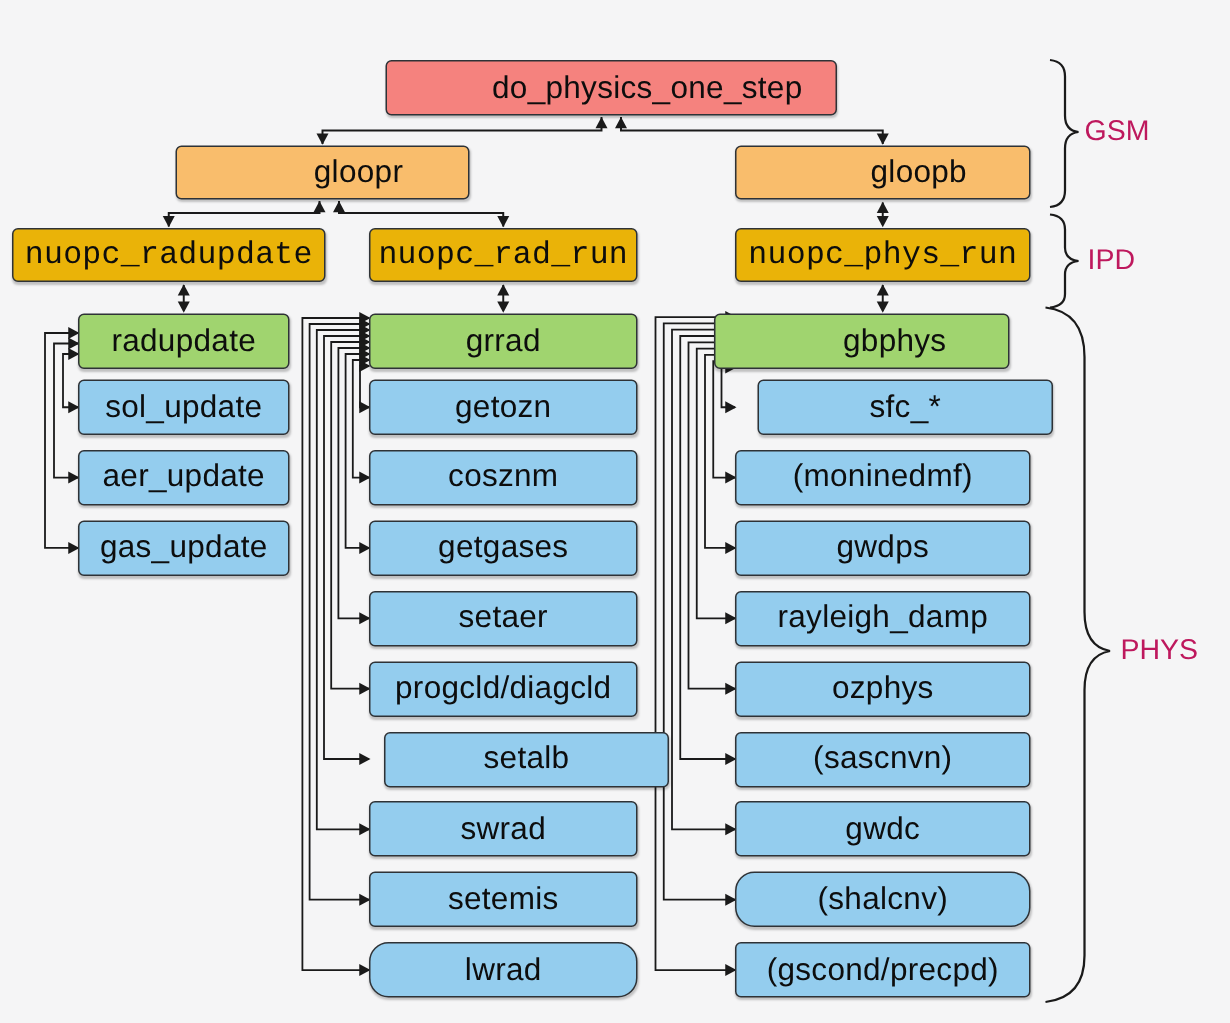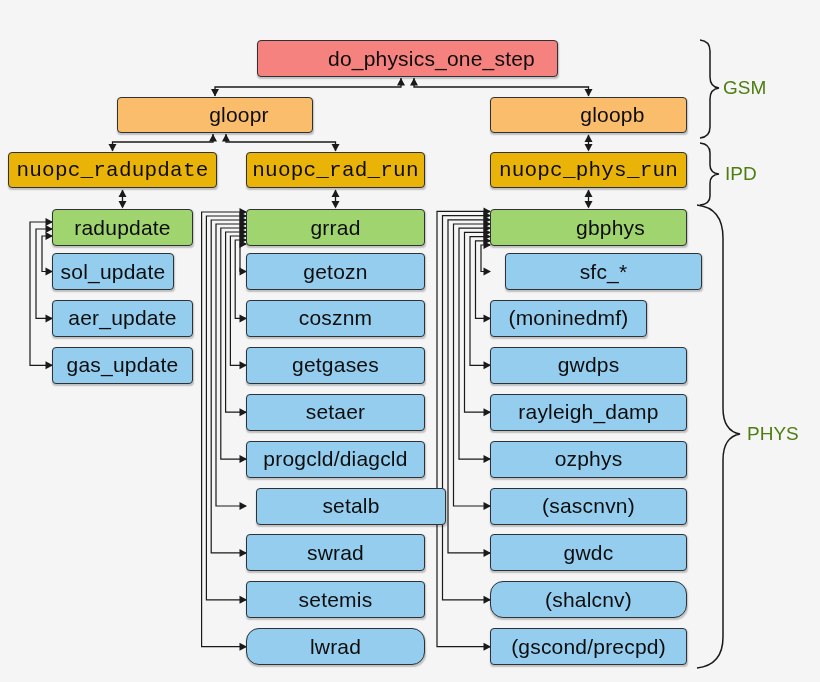--- a/index.html
+++ b/index.html
@@ -23,21 +23,21 @@
     white-space:nowrap;
     letter-spacing:0.2px;
   }
   .root  {background:#f5827e;}
   .loop  {background:#f9bd6c;padding-left:48px;}
   .nuopc {background:#eab308;font-family:Liberation Mono, monospace;}
   .driver{background:#a0d46f;}
   .child {background:#94cdee;}
   .brace-label{
     position:absolute;z-index:2;
-    font-size:19px;color:#4d7c0f;
+    font-size:19px;color:#be185d;
     transform:translateY(-50%);
   }
 </style>
 </head>
 <body>
 
 <div id="stage">
   <svg id="wires" width="820" height="682" viewBox="0 0 820 682">
       <path d="M401,78 V87 H215 V96" fill="none" stroke="#1a1a1a" stroke-width="1.3"></path>
       <polygon points="401,78 397,85.5 405,85.5" fill="#1a1a1a"></polygon>
@@ -131,36 +131,36 @@
       <path d="M697,205 Q723,208 723,238 L723,408 Q723,431 740,434 Q723,437 723,460 L723,637 Q723,665 697,668" fill="none" stroke="#1a1a1a" stroke-width="1.5"></path>
     </svg>
   <div id="boxes">
       <div class="node root" style="left: 257px; top: 40px; width: 301px; height: 37px; padding-left: 48px;">do_physics_one_step</div>
       <div class="node loop" style="left: 117px; top: 97px; width: 196px; height: 36px;">gloopr</div>
       <div class="node loop" style="left: 490px; top: 97px; width: 197px; height: 36px;">gloopb</div>
       <div class="node nuopc" style="left: 8px; top: 152px; width: 209px; height: 36px;">nuopc_radupdate</div>
       <div class="node nuopc" style="left: 246px; top: 152px; width: 179px; height: 36px;">nuopc_rad_run</div>
       <div class="node nuopc" style="left: 490px; top: 152px; width: 197px; height: 36px;">nuopc_phys_run</div>
       <div class="node driver" style="left: 52px; top: 209px; width: 141px; height: 37px;">radupdate</div>
-      <div class="node child" style="left: 52px; top: 253px; width: 122px; height: 37px;">sol_update</div>
+      <div class="node child" style="left: 52px; top: 253px; width: 141px; height: 37px;">sol_update</div>
       <div class="node child" style="left: 52px; top: 299.9px; width: 141px; height: 37px;">aer_update</div>
       <div class="node child" style="left: 52px; top: 346.8px; width: 141px; height: 37px;">gas_update</div>
       <div class="node driver" style="left: 246px; top: 209px; width: 179px; height: 37px;">grrad</div>
       <div class="node child" style="left: 246px; top: 253px; width: 179px; height: 37px;">getozn</div>
       <div class="node child" style="left: 246px; top: 299.9px; width: 179px; height: 37px;">cosznm</div>
       <div class="node child" style="left: 246px; top: 346.8px; width: 179px; height: 37px;">getgases</div>
       <div class="node child" style="left: 246px; top: 393.7px; width: 179px; height: 37px;">setaer</div>
       <div class="node child" style="left: 246px; top: 440.6px; width: 179px; height: 37px;">progcld/diagcld</div>
       <div class="node child" style="left: 256px; top: 487.5px; width: 190px; height: 37px;">setalb</div>
       <div class="node child" style="left: 246px; top: 534.4px; width: 179px; height: 37px;">swrad</div>
       <div class="node child" style="left: 246px; top: 581.3px; width: 179px; height: 37px;">setemis</div>
       <div class="node child" style="left: 246px; top: 628.2px; width: 179px; height: 37px; border-radius: 13px;">lwrad</div>
-      <div class="node driver" style="left: 490px; top: 209px; width: 197px; height: 37px; padding-left: 44px;">gbphys</div>
+      <div class="node driver" style="left: 476px; top: 209px; width: 197px; height: 37px; padding-left: 44px;">gbphys</div>
       <div class="node child" style="left: 505px; top: 253px; width: 197px; height: 37px;">sfc_*</div>
-      <div class="node child" style="left: 490px; top: 299.9px; width: 157px; height: 37px;">(moninedmf)</div>
+      <div class="node child" style="left: 490px; top: 299.9px; width: 197px; height: 37px;">(moninedmf)</div>
       <div class="node child" style="left: 490px; top: 346.8px; width: 197px; height: 37px;">gwdps</div>
       <div class="node child" style="left: 490px; top: 393.7px; width: 197px; height: 37px;">rayleigh_damp</div>
       <div class="node child" style="left: 490px; top: 440.6px; width: 197px; height: 37px;">ozphys</div>
       <div class="node child" style="left: 490px; top: 487.5px; width: 197px; height: 37px;">(sascnvn)</div>
       <div class="node child" style="left: 490px; top: 534.4px; width: 197px; height: 37px;">gwdc</div>
       <div class="node child" style="left: 490px; top: 581.3px; width: 197px; height: 37px; border-radius: 13px;">(shalcnv)</div>
       <div class="node child" style="left: 490px; top: 628.2px; width: 197px; height: 37px;">(gscond/precpd)</div>
     </div>
   <div class="brace-label" style="left:723px;top:88px">GSM</div>
   <div class="brace-label" style="left:725px;top:174px">IPD</div>

